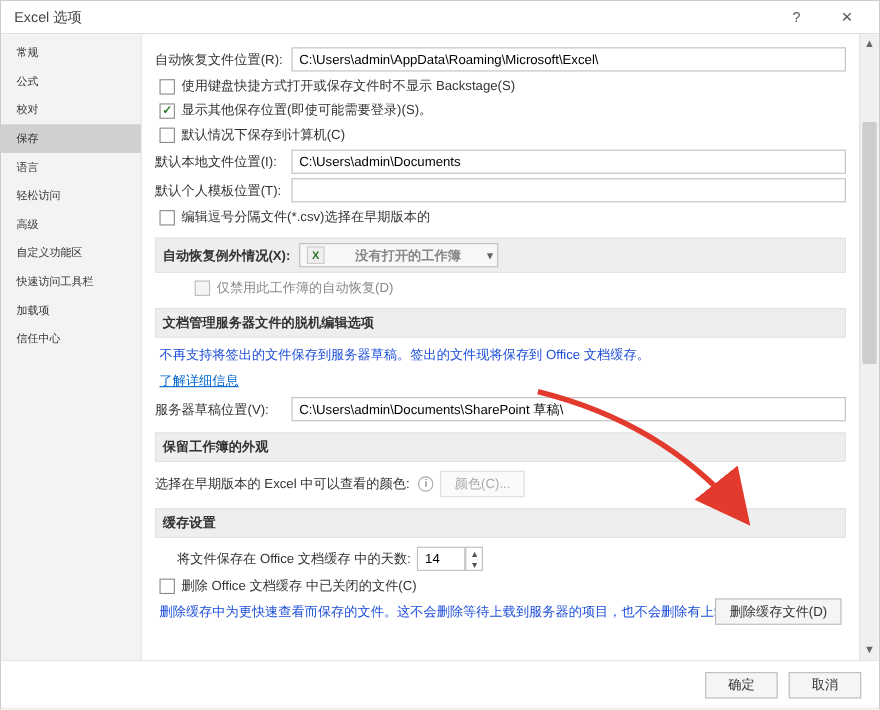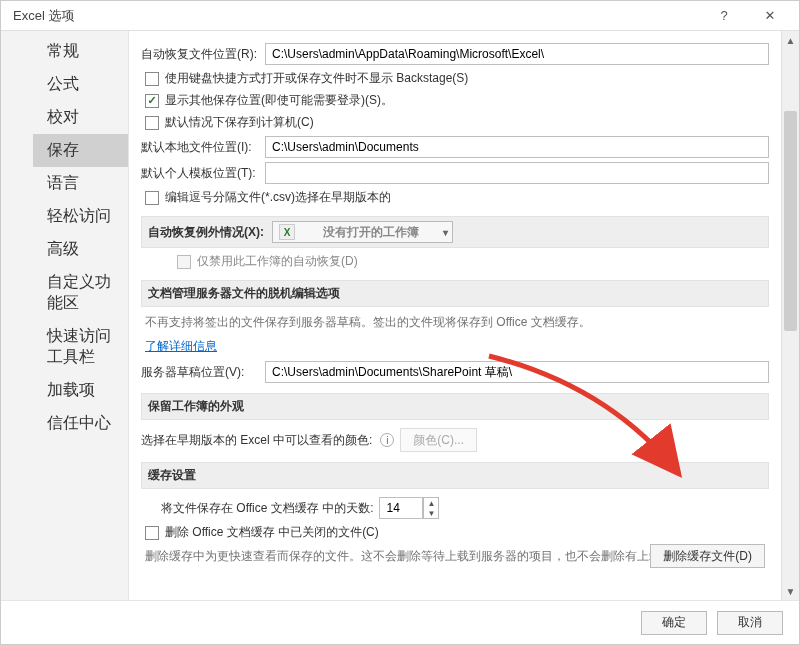--- a/index.html
+++ b/index.html
@@ -19,21 +19,21 @@
     background: #fff; border-bottom: 1px solid #e0e0e0; color: #444; font-size: 13px;
   }
   .titlebar .spacer { flex: 1; }
   .titlebar .tb-btn { width: 46px; height: 30px; display: flex; align-items: center; justify-content: center; color: #555; }
   .content { flex: 1; display: flex; overflow: hidden; }
   .sidebar {
     width: 128px; background: #f3f3f3; border-right: 1px solid #e5e5e5;
     padding-top: 4px;
   }
   .side-item {
-    padding: 6px 14px; font-size: 16px; color: #333; cursor: pointer; margin-left: 32px;
+    padding: 6px 14px; font-size: 10px; color: #333; cursor: pointer;
   }
   .side-item.selected { background: #d0d0d0; }
   .main {
     flex: 1; position: relative; overflow: hidden; display: flex;
   }
   .pane { flex: 1; padding: 8px 12px 8px 12px; overflow-y: auto; }
   .scrollbar {
     width: 18px; background: #f0f0f0; border-left: 1px solid #e0e0e0; position: relative;
   }
   .scrollbar .arrow {
@@ -75,21 +75,21 @@
   .spinner div { flex:1; display:flex; align-items:center; justify-content:center; font-size:8px; color:#555; }
   .spinner-wrap { display:flex; }
   .spinner-wrap input { width:44px; height:22px; border:1px solid #bbb; border-right:none; padding:0 4px; font-size:12px; text-align:left; }
   .footer {
     height: 44px; display:flex; align-items:center; justify-content:flex-end; gap:10px; padding: 0 16px;
     border-top: 1px solid #e5e5e5; background:#fff;
   }
   .footer .btn { min-width: 66px; }
   .arrow-svg { position:absolute; right:90px; bottom:104px; pointer-events:none; }
   .info-icon { display:inline-flex; width:14px; height:14px; border:1px solid #aaa; border-radius:50%; align-items:center; justify-content:center; font-size:10px; color:#666; margin-left:2px;}
-  .desc { margin: 6px 0 6px 4px; color:#737373; line-height:1.6; }
+  .desc { margin: 6px 0 6px 4px; color:#1d4ed8; line-height:1.6; }
   .right-btn-area { display:flex; justify-content:flex-end; margin-top:-28px; padding-right:4px;}
 </style>
 </head>
 <body>
 
 <div class="window">
   <div class="titlebar">
     <span>Excel 选项</span>
     <div class="spacer"></div>
     <div class="tb-btn">

